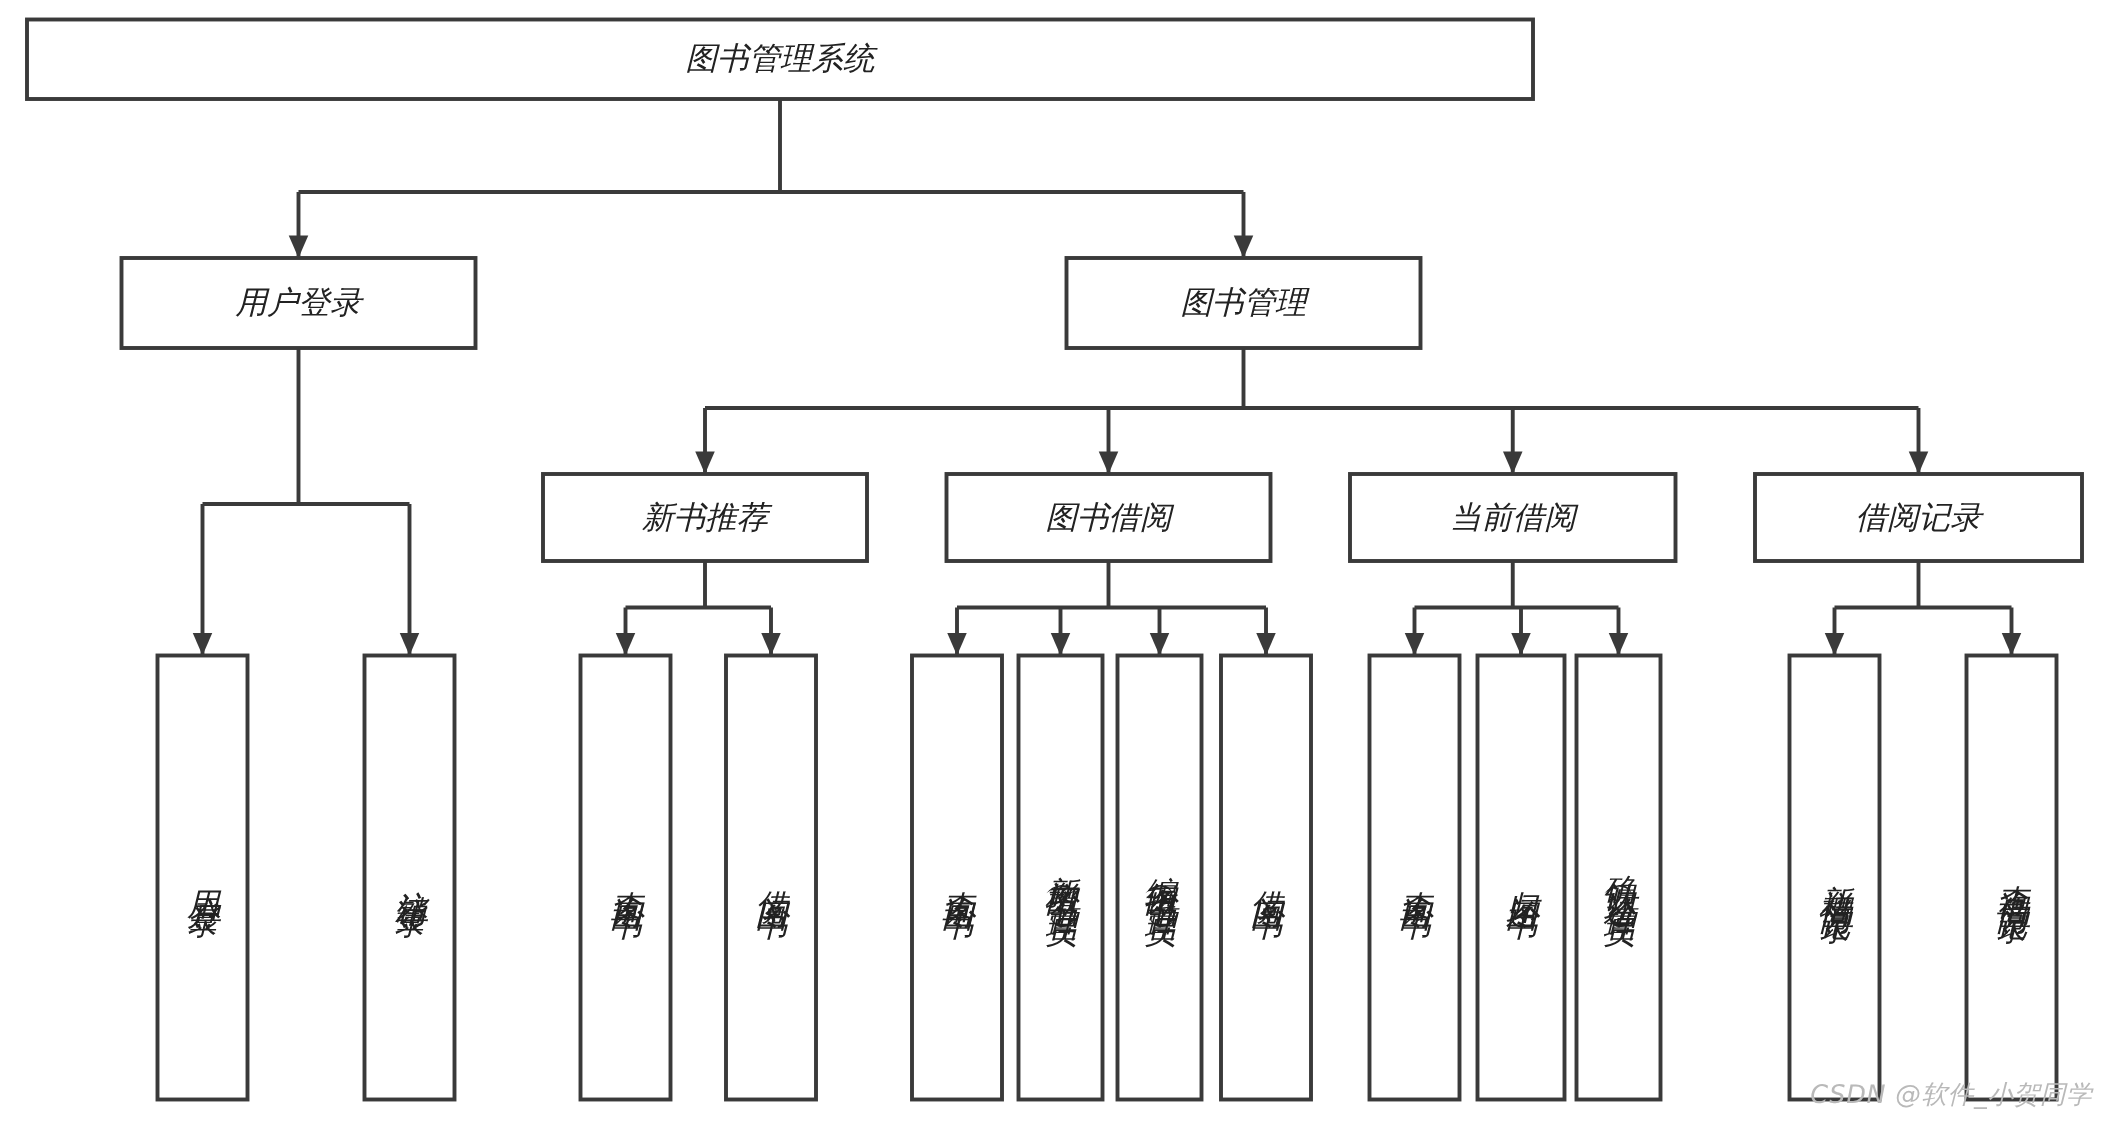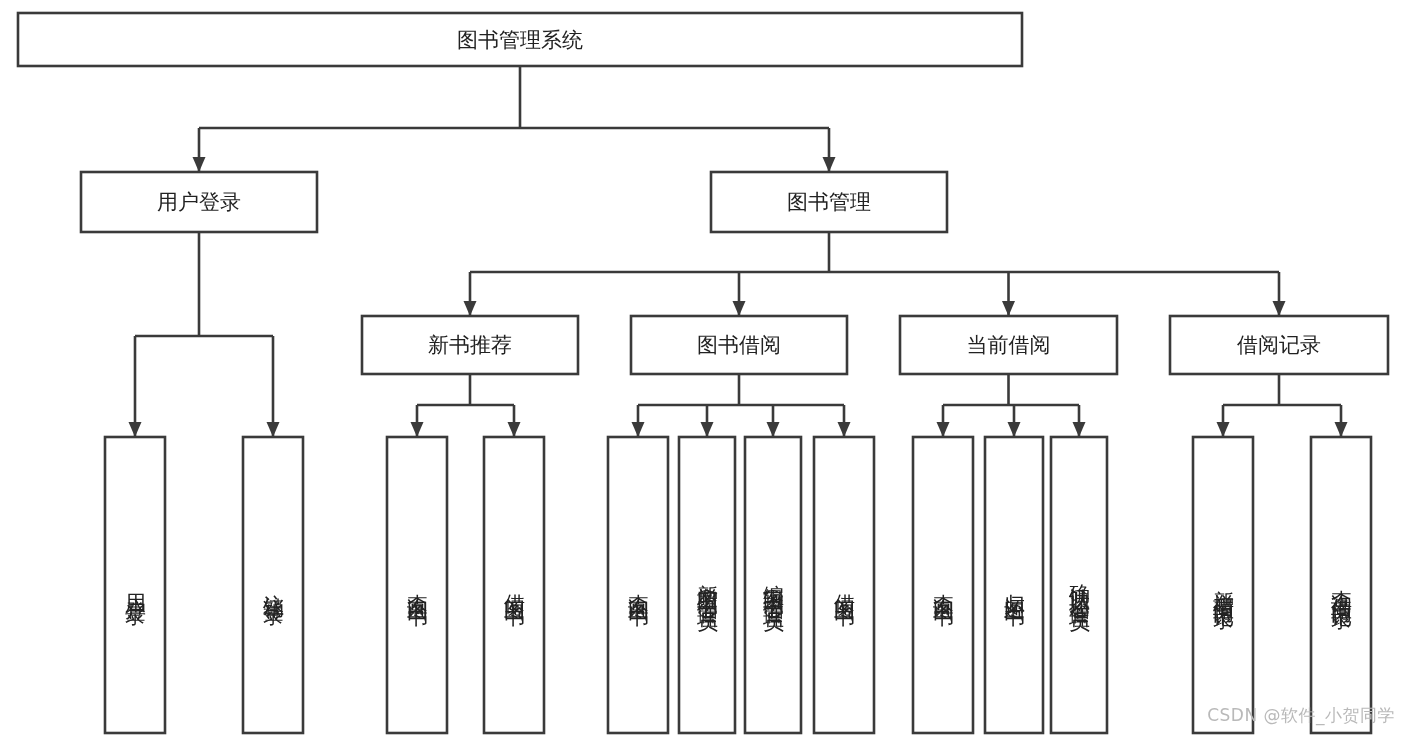--- a/index.html
+++ b/index.html
@@ -11,20 +11,21 @@
     width: 1405px;
     height: 747px;
     overflow: hidden;
     font-family: "DejaVu Sans", "Liberation Sans", sans-serif;
   }
   #diagram-root {
     position: relative;
     width: 1405px;
     height: 747px;
     background: #ffffff;
+    font-style: italic;
   }
   svg.flow {
     position: absolute;
     left: 0;
     top: 0;
     width: 1405px;
     height: 747px;
   }
   .node-rect {
     fill: #ffffff;
@@ -62,21 +63,21 @@
     font-size: 21px;
     line-height: 1.18;
     letter-spacing: 4px;
     color: #222222;
     white-space: nowrap;
     text-align: center;
   }
   #watermark {
     position: absolute;
     right: 10px;
-    bottom: 20px;
+    bottom: 6px;
     font-family: "DejaVu Sans", "Liberation Sans", sans-serif;
     font-size: 17px;
     color: #b9b9b9;
     letter-spacing: 0.5px;
     white-space: nowrap;
   }
 </style>
 </head>
 <body>
 

